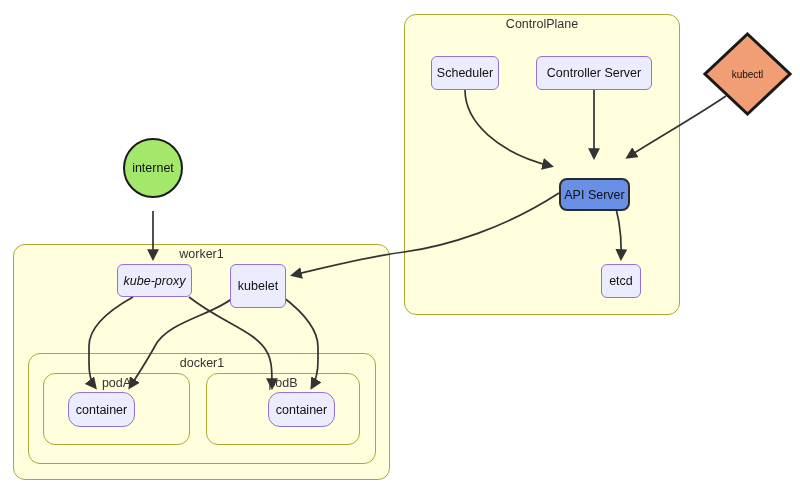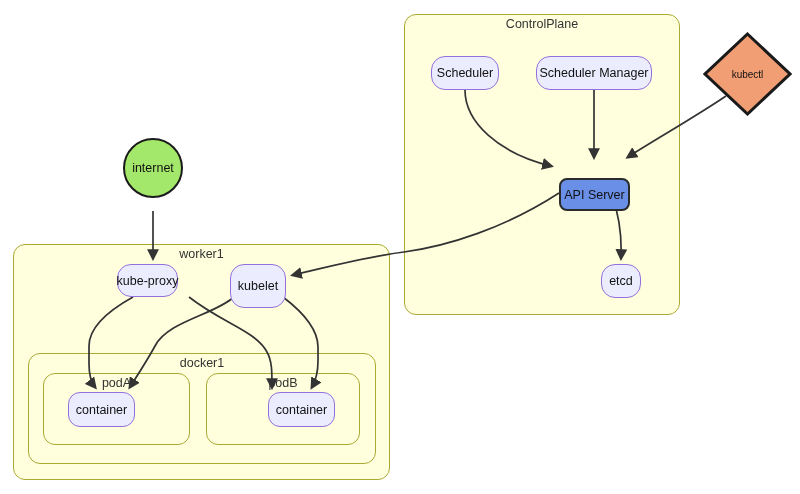--- a/index.html
+++ b/index.html
@@ -23,21 +23,21 @@
   
   #edges { position:absolute; left:0; top:0; z-index:2; }
   .edge { fill:none; stroke:var(--edge-color,#333333); stroke-width:1.7px; }
   .arrowhead { fill:var(--edge-color,#333333); }
   
   .node {
     position:absolute; box-sizing:border-box; z-index:3;
     display:flex; align-items:center; justify-content:center;
     background:var(--node-fill,#ececff);
     border:1.2px solid var(--node-border,#9370db);
-    border-radius:14px;
+    border-radius:6px;
     font-size:12.5px; color:var(--text-color,#1a1a1a); white-space:nowrap;
   }
   .node.square { border-radius:12px; }
   .node.api {
     background:var(--api-server-fill,#6a8fe6);
     border:2.4px solid var(--api-server-border,#2b2b2b);
     border-radius:8px;
   }
   .node.circle {
     border-radius:50%;
@@ -94,36 +94,36 @@
     <path class="edge" marker-end="url(#arrow)" d="M189,297 C222,323 256,331 267,352 C272,361 272,371 272,387"></path>
     <path class="edge" marker-end="url(#arrow)" d="M234,297 C214,315 168,321 155,346 C148,359 139,373 130,387"></path>
     <path class="edge" marker-end="url(#arrow)" d="M283,297 C304,313 318,330 318,347 L318,361 C318,372 316,380 312,387"></path>
   </svg>
 
   <div class="node" style="left:431px; top:56px; width:68px; height:34px;">
     <span>Scheduler</span>
   </div>
 
   <div class="node" style="left:536px; top:56px; width:116px; height:34px;">
-    <span>Scheduler Manager</span>
+    <span>Controller Server</span>
   </div>
 
   <div class="node api" style="left:559px; top:162px; width:71px; height:33px;margin-top:16px;">
     <span>API Server</span>
   </div>
 
   <div class="node" style="left:601px; top:264px; width:40px; height:34px;">
     <span>etcd</span>
   </div>
 
   <div class="node circle" style="left:123px; top:138px; width:60px; height:60px;">
     <span>internet</span>
   </div>
 
-  <div class="node" style="left:117px; top:264px; width:61px; height:33px;">
+  <div class="node" style="left:117px; top:264px; width:75px; height:33px;font-style:italic;">
     <span>kube-proxy</span>
   </div>
 
   <div class="node" style="left:230px; top:264px; width:56px; height:44px;">
     <span>kubelet</span>
   </div>
 
   <div class="node square" style="left:68px; top:392px; width:67px; height:35px;">
     <span>container</span>
   </div>

